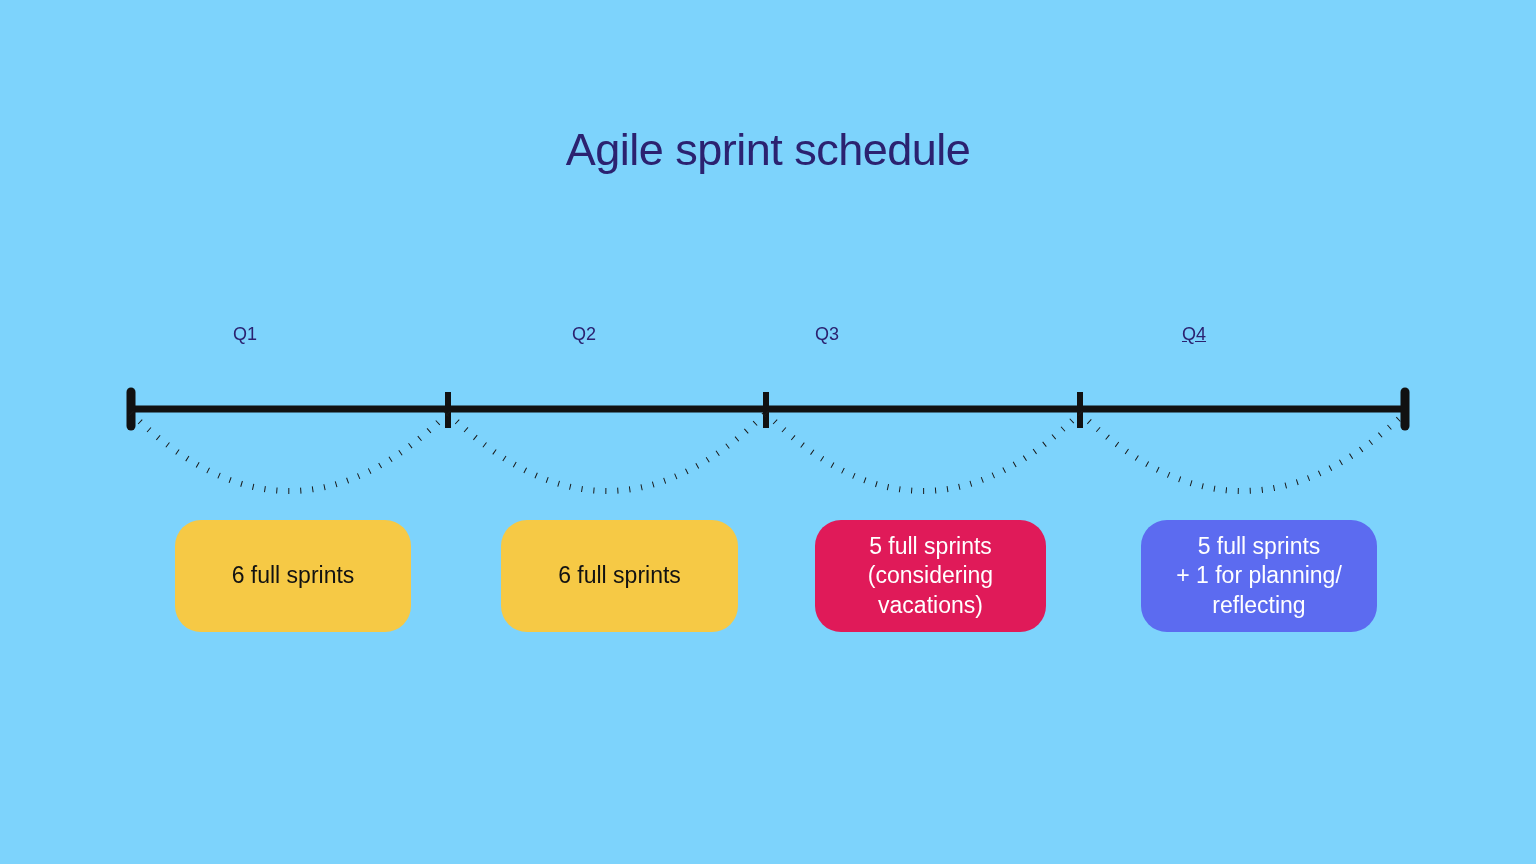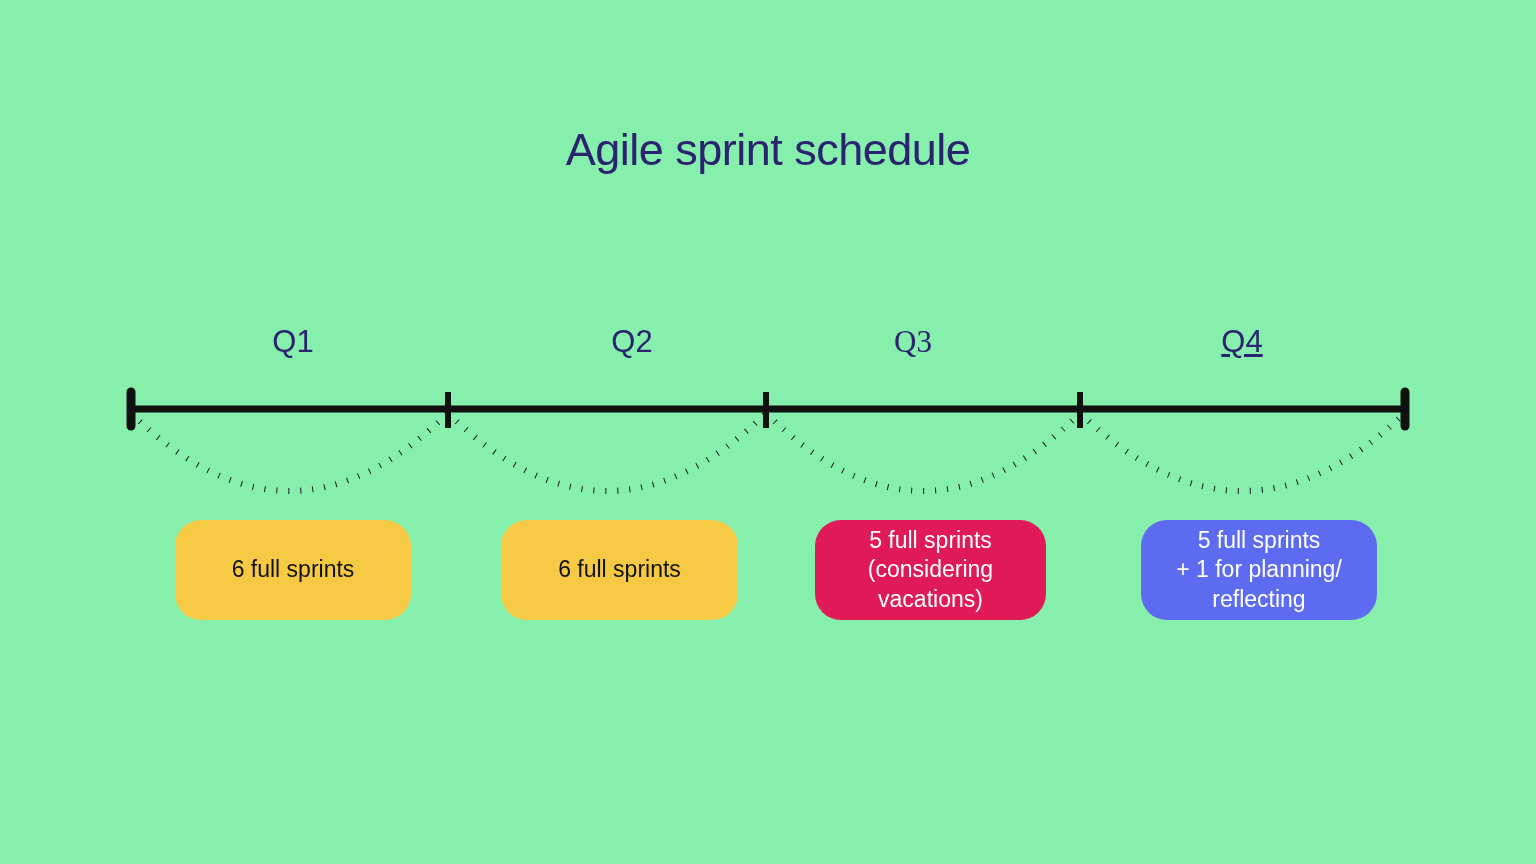--- a/index.html
+++ b/index.html
@@ -32,67 +32,66 @@
     font-weight: 400;
     letter-spacing: -0.5px;
     color: #2b2270;
     white-space: nowrap;
   }
 
   
   .q-label {
     position: absolute;
     top: 324px;
-    text-align: center;
-    font-size: 31px;
+    font-size: 18px;
     font-weight: 400;
     color: #2b2270;
     white-space: nowrap;
   }
 
   
   .timeline-svg {
     position: absolute;
     left: 0;
     top: 0;
     width: 1536px;
     height: 864px;
     pointer-events: none;
   }
 
   
   .card {
     position: absolute;
     top: 520px;
-    height: 100px;
+    height: 112px;
     border-radius: 26px;
     display: flex;
     align-items: center;
     justify-content: center;
     text-align: center;
     font-size: 23px;
     line-height: 1.28;
     font-weight: 400;
     box-sizing: border-box;
     padding: 20px 10px;
     white-space: pre-line;
   }
   .card-dark  { color: #121212; }
   .card-light { color: #ffffff; }
 </style>
 </head>
 <body>
 
-<div id="slide" style="background: #86efac;">
+<div id="slide" style="background: #7dd3fc;">
 
   <div class="title" style="color: rgb(43, 34, 112);">Agile sprint schedule</div>
 
   <div class="q-label" id="q-label-0" style="left: 233px; width: 120px; color: rgb(43, 34, 112);">Q1</div>
   <div class="q-label" id="q-label-1" style="left: 572px; width: 120px; color: rgb(43, 34, 112);">Q2</div>
-  <div class="q-label" id="q-label-2" style="left: 853px; width: 120px; color: rgb(43, 34, 112); font-family: Liberation Serif, serif;">Q3</div>
+  <div class="q-label" id="q-label-2" style="left: 815px; width: 120px; color: rgb(43, 34, 112);">Q3</div>
   <div class="q-label" id="q-label-3" style="left: 1182px; width: 120px; color: rgb(43, 34, 112); text-decoration: underline;">Q4</div>
 
   <svg class="timeline-svg" id="timeline-svg" viewBox="0 0 1536 864">
       <line x1="131" y1="409" x2="1405" y2="409" stroke="#111111" stroke-width="7"></line>
       <line x1="131" y1="392" x2="131" y2="426" stroke="#111111" stroke-width="9" stroke-linecap="round"></line>
       <line x1="1405" y1="392" x2="1405" y2="426" stroke="#111111" stroke-width="9" stroke-linecap="round"></line>
       <line x1="448" y1="392" x2="448" y2="428" stroke="#111111" stroke-width="6"></line>
       <line x1="766" y1="392" x2="766" y2="428" stroke="#111111" stroke-width="6"></line>
       <line x1="1080" y1="392" x2="1080" y2="428" stroke="#111111" stroke-width="6"></line>
       <path d="M 131 413 Q 289.5 569 448 413" fill="none" stroke="#1a1a1a" stroke-width="6" stroke-linecap="butt" stroke-dasharray="1 11"></path>

